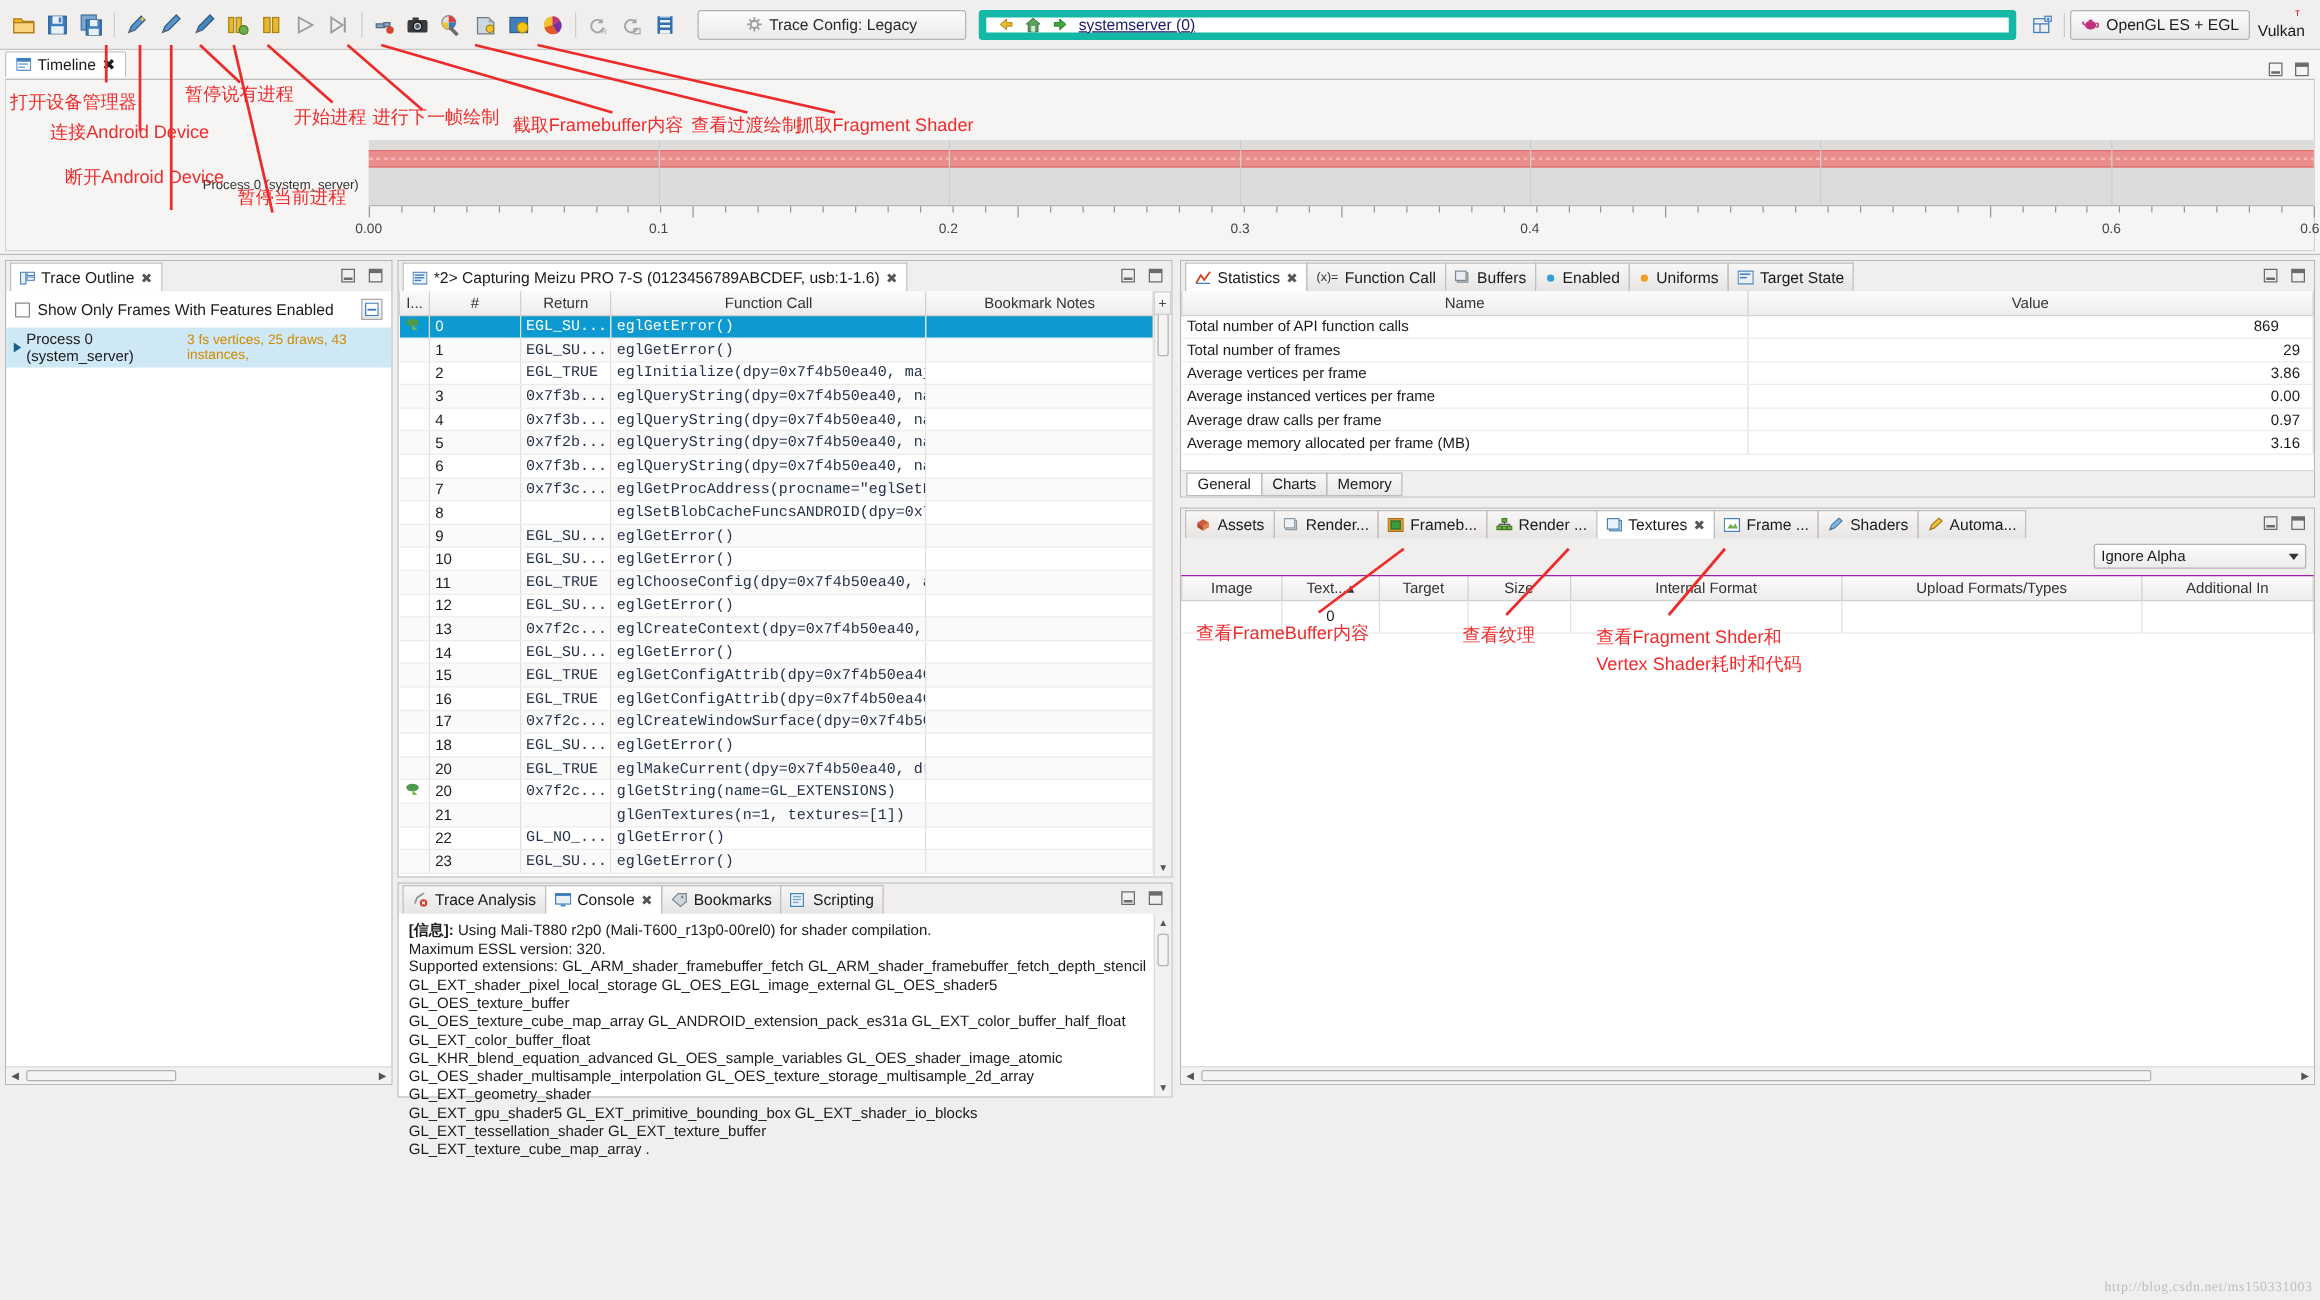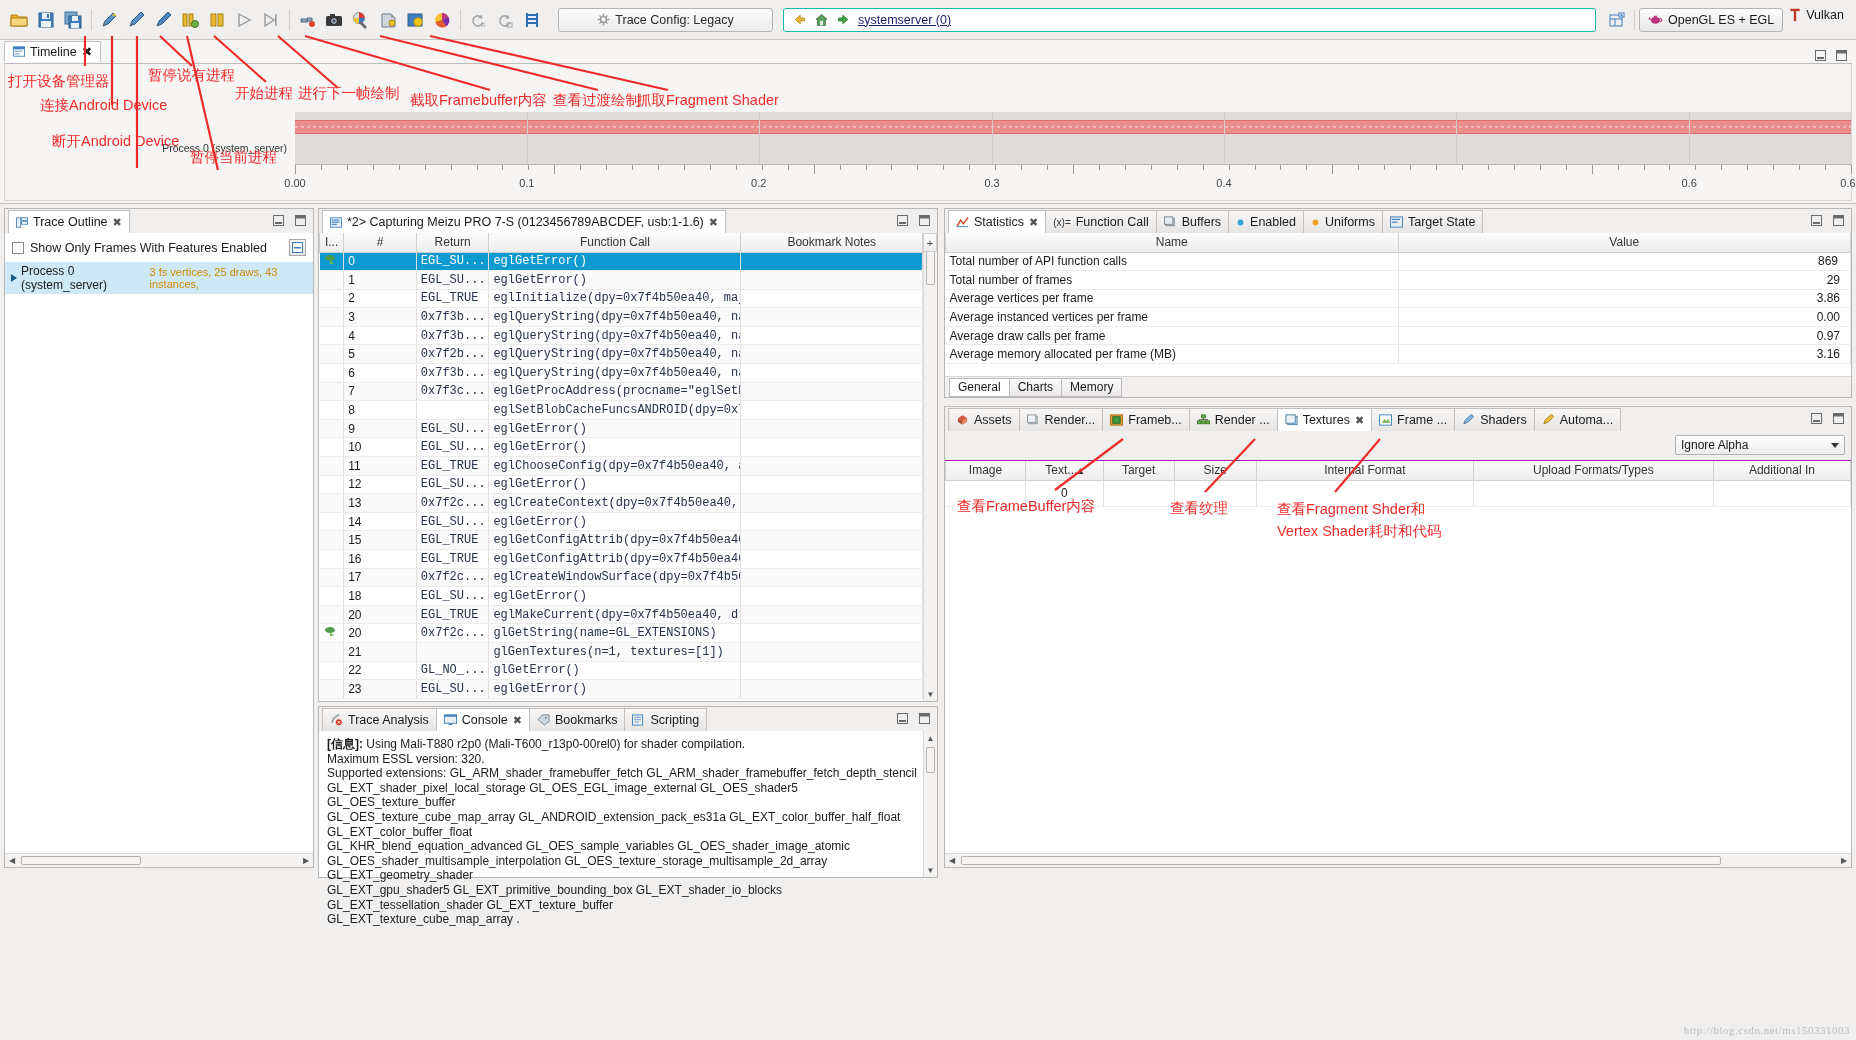--- a/index.html
+++ b/index.html
@@ -36,35 +36,35 @@
     margin-left:12px;
     width:215px; height:24px;
     border:1px solid #b6b4b2; border-radius:3px;
     background:linear-gradient(#fdfdfd,#eceaea);
     display:flex; align-items:center; justify-content:center;
     gap:5px; font-size:12.5px; color:#2a2a2a;
   }
   .nav-box {
     margin-left:10px;
     flex:1; height:24px;
-    border:1px solid #14b8a6; border-radius:3px;
+    border:6px solid #14b8a6; border-radius:3px;
     background:#fff;
     display:flex; align-items:center;
     padding:0 8px; gap:7px;
   }
   .nav-link { color:#1a1a6e; text-decoration:underline; font-size:12.5px; }
   .gles-btn {
     height:24px; border:1px solid #b6b4b2; border-radius:3px;
     background:linear-gradient(#fdfdfd,#e9e7e7);
     display:flex; align-items:center; gap:5px;
     padding:0 8px; font-size:12.5px;
   }
   .vulkan-btn {
-    height:24px; display:flex; align-items:flex-start; gap:5px;
-    padding:0 6px; font-size:12.5px;
+    height:24px; display:flex; align-items:flex-end; gap:5px;
+    padding:0 6px; font-size:12.5px;flex-direction:column;
   }
   
   #timeline-panel {
     position:absolute; left:0; top:40px; width:1856px; height:164px;
     background:#f6f5f4;
     border-bottom:1px solid #bfbdbb;
   }
   .tabstrip { height:22px; display:flex; align-items:flex-end; padding-left:4px; }
   .tab {
     height:21px; display:flex; align-items:center; gap:5px;
@@ -902,21 +902,21 @@
         </colgroup>
       <thead>
           <tr>
         <th>Name</th>
         <th>Value</th>
       </tr>
         </thead>
       <tbody id="stat-rows">
           <tr>
             <td>Total number of API function calls</td>
-            <td style="text-align:right;padding-right:12px">869</td>
+            <td style="text-align:right;padding-right:27px">869</td>
           </tr>
           <tr>
             <td>Total number of frames</td>
             <td style="text-align:right;padding-right:10px">29</td>
           </tr>
           <tr>
             <td>Average vertices per frame</td>
             <td style="text-align:right;padding-right:10px">3.86</td>
           </tr>
           <tr>

